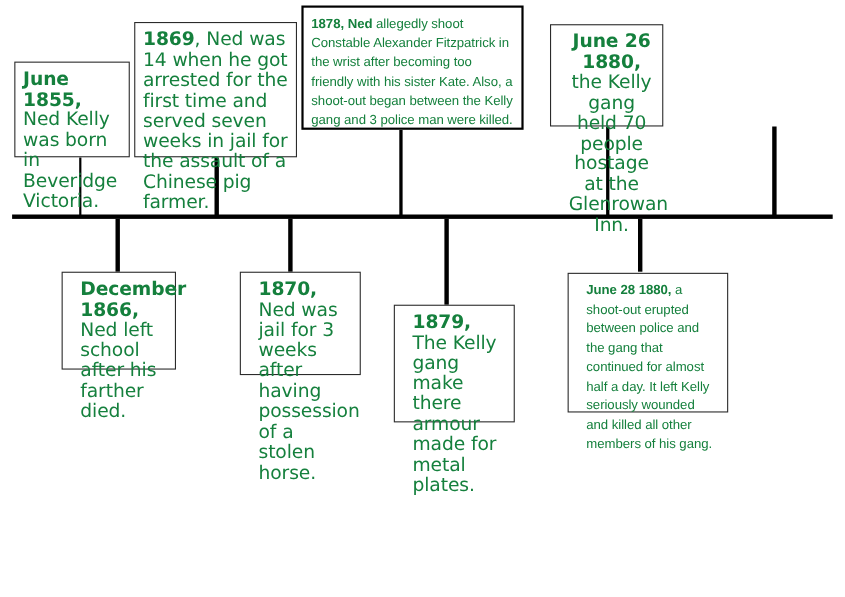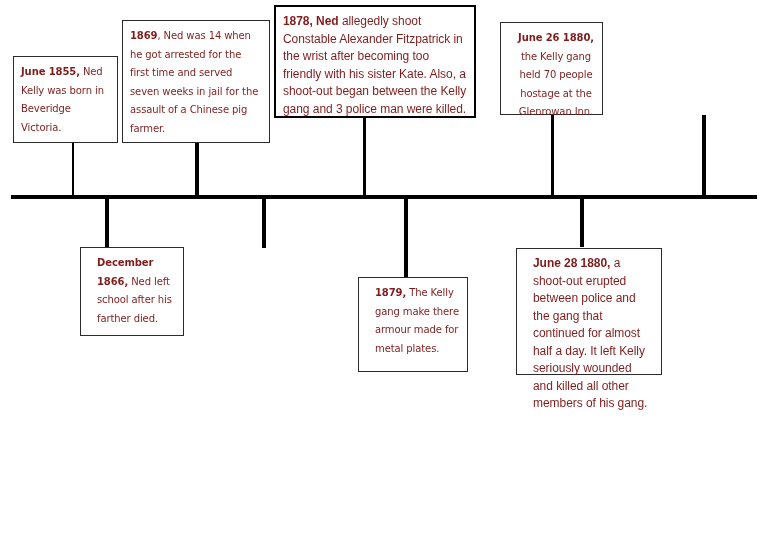--- a/index.html
+++ b/index.html
@@ -28,36 +28,36 @@
     background: #000000;
   }
 
   
   .event-box {
     position: absolute;
     box-sizing: border-box;
     background: #ffffff;
     border: 1px solid #2b2b2b;
     padding: 6px 7px 4px 7px;
-    color: #7f1d1d;
+    color: #15803d;
   }
   .event-box.thick {
     border: 2px solid #000000;
   }
   .event-text {
     margin: 0;
     font-size: 11.5px;
     line-height: 18px;
     white-space: pre-line;
     letter-spacing: 0.1px;
   }
   
   .face-a .event-text {
     font-family: "DejaVu Sans", sans-serif;
-    font-size: 10px;
+    font-size: 17px;
     line-height: 18.5px;
     letter-spacing: -0.1px;
   }
   
   .face-b .event-text {
     font-family: "Liberation Sans", sans-serif;
     font-size: 12px;
     line-height: 17.5px;
     letter-spacing: -0.05px;
   }
@@ -96,26 +96,29 @@
 
   <div class="event-box face-b thick" style="left:274px; top:5px; width:202px; height:113px;">
     <p class="event-text"><span class="lead">1878, Ned</span><span> allegedly shoot Constable Alexander Fitzpatrick in the wrist after becoming too friendly with his sister Kate. Also, a shoot-out began between the Kelly gang and 3 police man were killed.</span></p>
   </div>
 
   <div class="event-box face-a" style="left:500px; top:22px; width:103px; height:93px;text-align:center;">
     <p class="event-text indent"><span class="lead">June 26 1880,</span><span> the Kelly gang held 70 people hostage at the Glenrowan Inn.</span></p>
   </div>
 
 
-  <div class="event-box face-a" style="left:56px; top:247px; width:104px; height:89px;margin-left:24px;">
+  <div class="event-box face-a" style="left:56px; top:247px; width:104px; height:89px;">
     <p class="event-text indent"><span class="lead">December 1866,</span><span> Ned left school after his farther died.</span></p>
   </div>
 
+  <div class="event-box face-a" style="left:218px; top:247px; width:110px; height:94px;">
+    <p class="event-text indent"><span class="lead">1870,</span><span> Ned was jail for 3 weeks after having possession of a stolen horse.</span></p>
+  </div>
 
-  <div class="event-box face-a" style="left:358px; top:277px; width:110px; height:95px;">
+  <div class="event-box face-a" style="left:358px; top:277px; width:110px; height:107px;">
     <p class="event-text indent"><span class="lead">1879,</span><span> The Kelly gang make there armour made for metal plates.</span></p>
   </div>
 
   <div class="event-box face-b" style="left:516px; top:248px; width:146px; height:127px;">
     <p class="event-text indent"><span class="lead">June 28 1880,</span><span> a shoot-out erupted between police and the gang that continued for almost half a day. It left Kelly seriously wounded and killed all other members of his gang.</span></p>
   </div>
 
 </div>
 
 </body></html>

